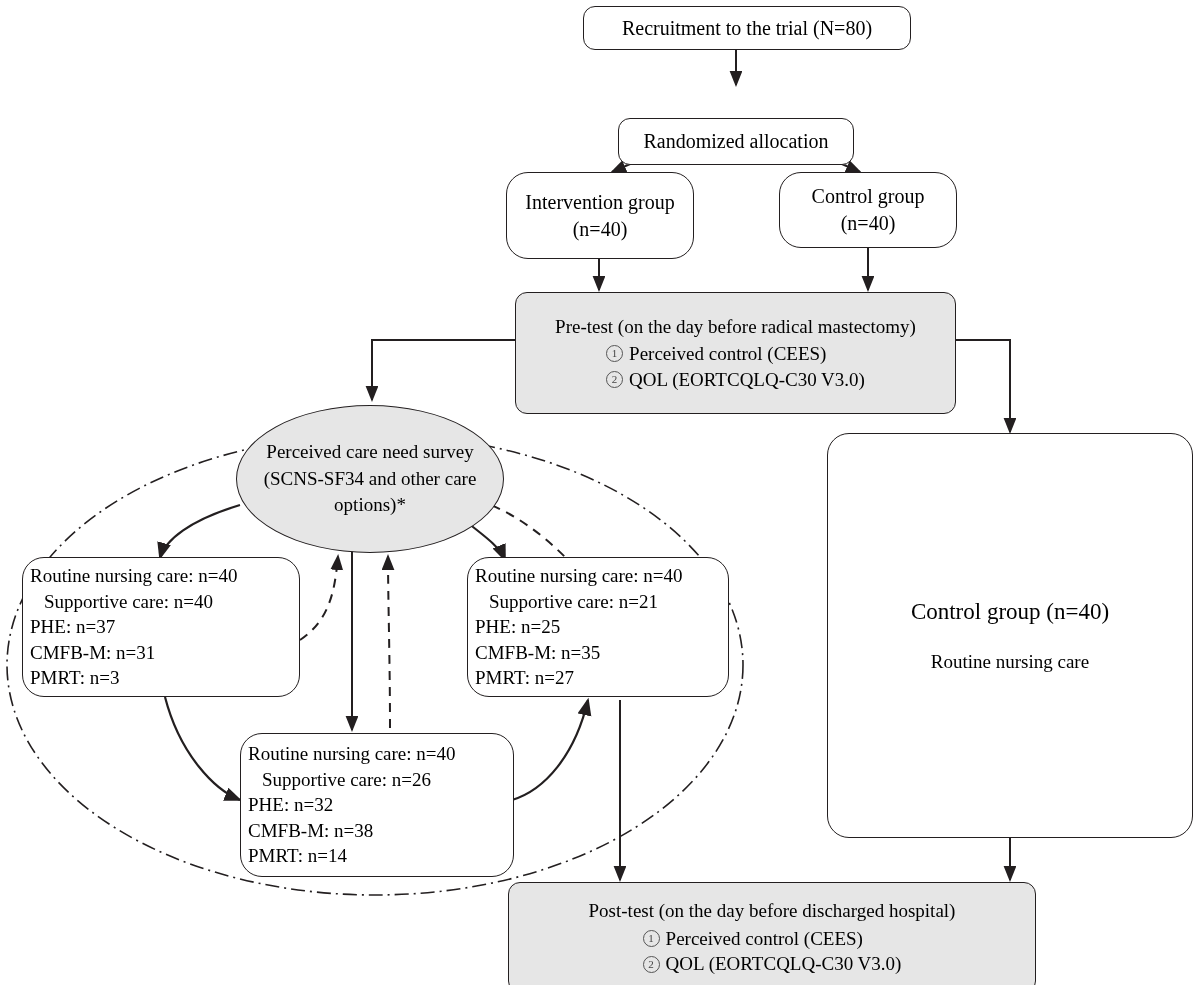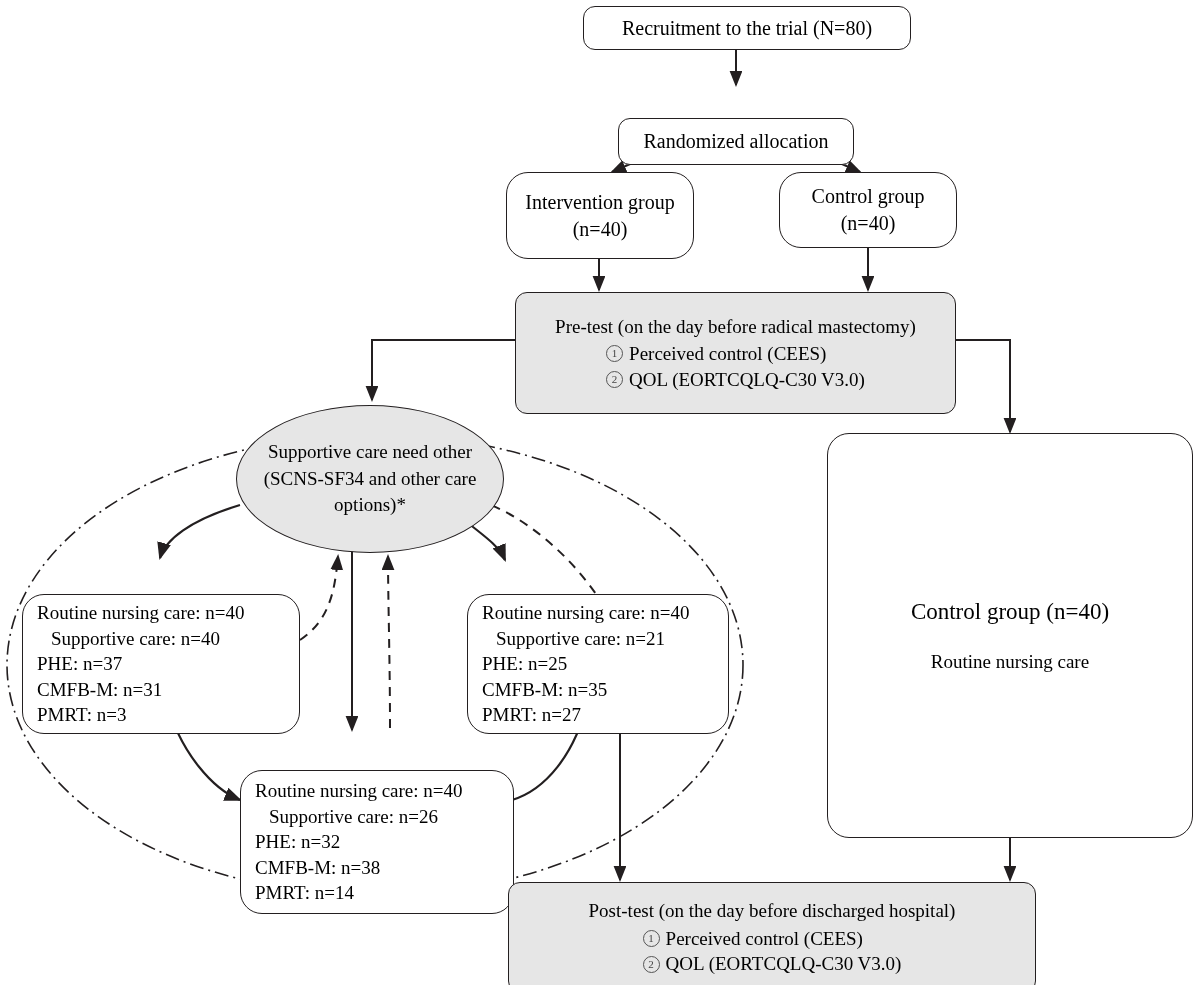--- a/index.html
+++ b/index.html
@@ -59,22 +59,21 @@
     line-height: 1.4;
   }
   .line {
     display: block;
   }
   .left {
     text-align: left;
     align-items: flex-start;
   }
   .pad {
-    padding: 8px 14px;
-    margin-top: 37px;
+    padding: 8px 7px;
   }
   .numbered {
     display: flex;
     align-items: center;
     gap: 6px;
   }
   .circnum {
     display: inline-block;
     width: 15px;
     height: 15px;
@@ -161,21 +160,21 @@
         <span>Perceived control (CEES)</span>
       </div>
       <div class="numbered">
         <span class="circnum">2</span>
         <span>QOL (EORTCQLQ-C30 V3.0)</span>
       </div>
     </div>
   </div>
 
   <div class="ellipse fs19" style="left:236px; top:405px; width:268px; height:148px;">
-    <span class="line">Supportive care need other</span>
+    <span class="line">Perceived care need survey</span>
     <span class="line">(SCNS-SF34 and other care</span>
     <span class="line">options)*</span>
   </div>
 
   <div class="node rounded-lg left pad fs19" style="left:22px; top:557px; width:278px; height:140px; justify-content:center;">
     <span class="line">Routine nursing care: n=40</span>
     <span class="line" style="margin-left:14px;">Supportive care: n=40</span>
     <span class="gap-sm"></span>
     <span class="line">PHE: n=37</span>
     <span class="line">CMFB-M: n=31</span>

